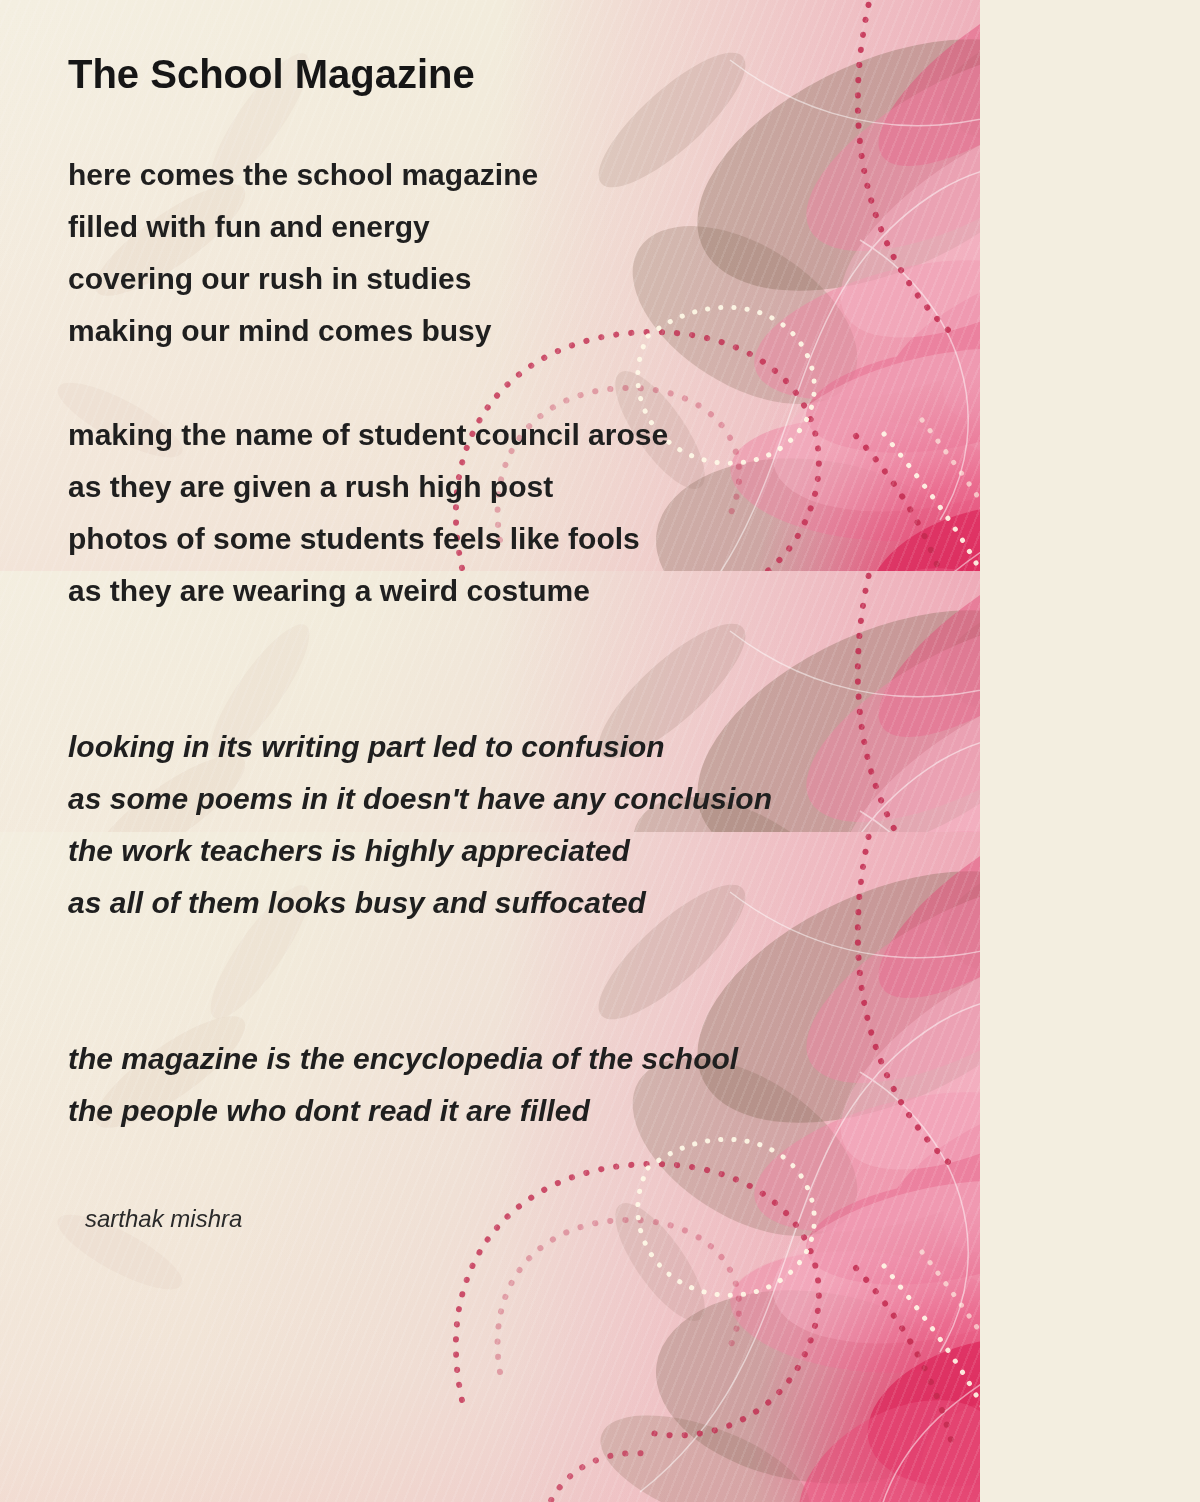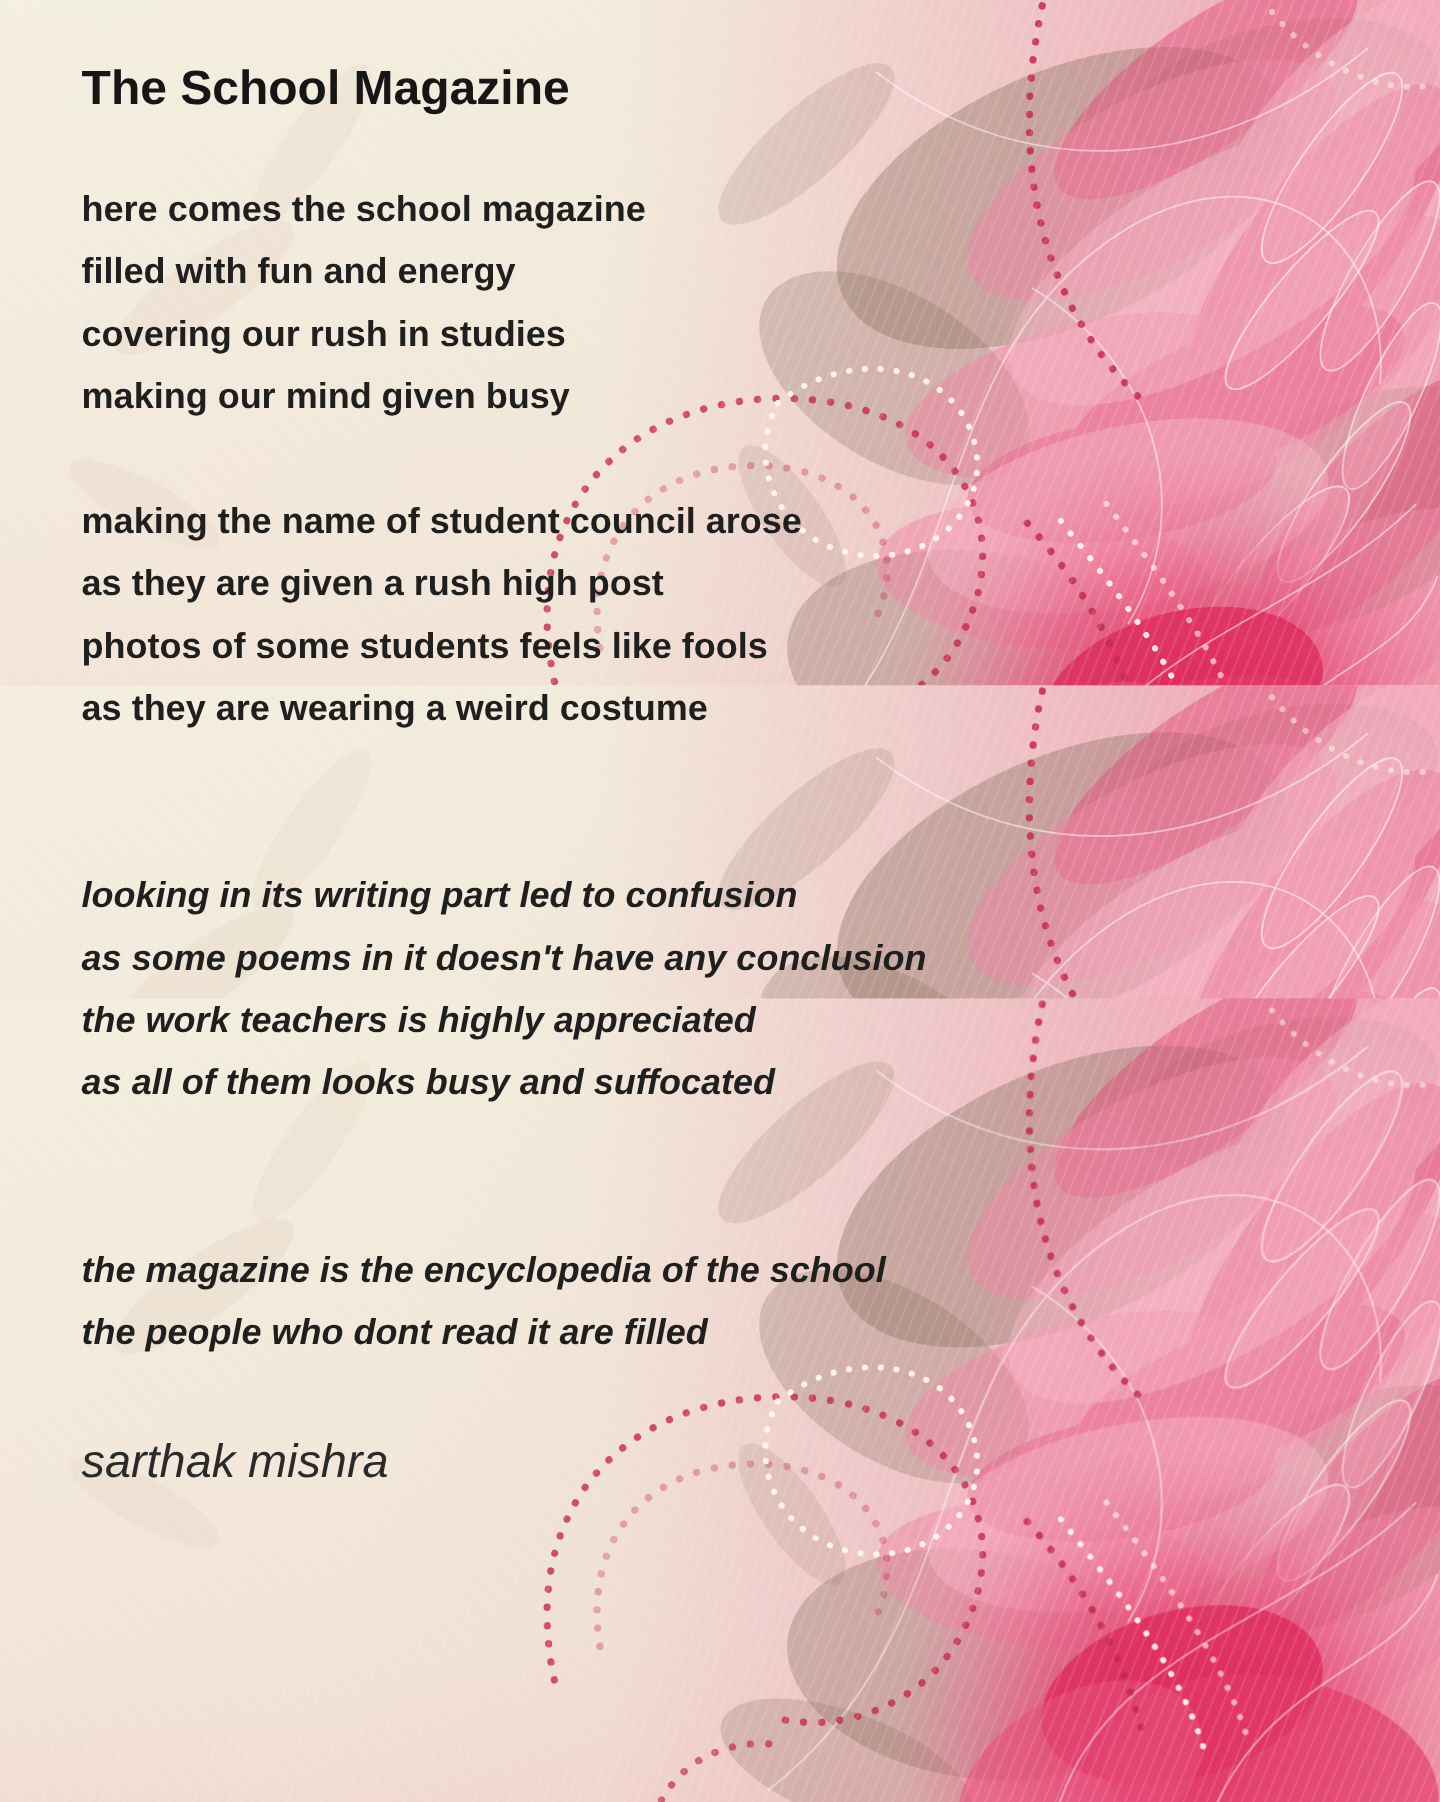--- a/index.html
+++ b/index.html
@@ -1,19 +1,19 @@
 <!DOCTYPE html>
 <html><head>
 <meta charset="utf-8">
 <title>The School Magazine</title>
 <style>
   html, body { margin: 0; padding: 0; background: #f3eee0; }
   .canvas {
     position: relative;
-    width: 1200px;
+    width: 980px;
     height: 1502px;
     overflow: hidden;
     background: linear-gradient(103deg,
       #f4efe1 0%, #f2ecdc 38%, #f0e4d8 55%,
       #efd9d4 68%, #f0cccd 80%, #efbfc6 92%, #eeb5bf 100%);
     font-family: "Liberation Sans", sans-serif;
   }
   .flora {
     position: absolute;
     inset: 0;
@@ -49,22 +49,22 @@
     margin: 0;
     font-size: 30px;
     line-height: 52px;
     font-weight: bold;
     color: #1f1f1f;
   }
   .stanza .line { white-space: nowrap; text-align: right; }
   .gap-1 { margin-top: 52px; }
   .gap-2 { margin-top: 104px; font-style: italic; }
   .signature {
-    margin: 56px 0 0 0;
-    font-size: 39px;
+    margin: 56px 0 0 17px;
+    font-size: 24px;
     line-height: 52px;
     font-style: italic;
     font-weight: normal;
     color: #2a2a2a;
     white-space: nowrap;
   }
 </style>
 </head>
 <body>
 
@@ -192,21 +192,21 @@
   <div class="texture"></div>
 
   <h1 class="poem-title">The School Magazine</h1>
 
   <div class="poem">
 
     <p class="stanza">
       <span class="line">here comes the school magazine</span><br>
       <span class="line">filled with fun and energy</span><br>
       <span class="line">covering our rush in studies</span><br>
-      <span class="line">making our mind given busy</span>
+      <span class="line">making our mind comes busy</span>
     </p>
 
 
     <p class="stanza gap-1">
       <span class="line">making the name of student council arose</span><br>
       <span class="line">as they are given a rush high post</span><br>
       <span class="line">photos of some students feels like fools</span><br>
       <span class="line">as they are wearing a weird costume</span>
     </p>
 

